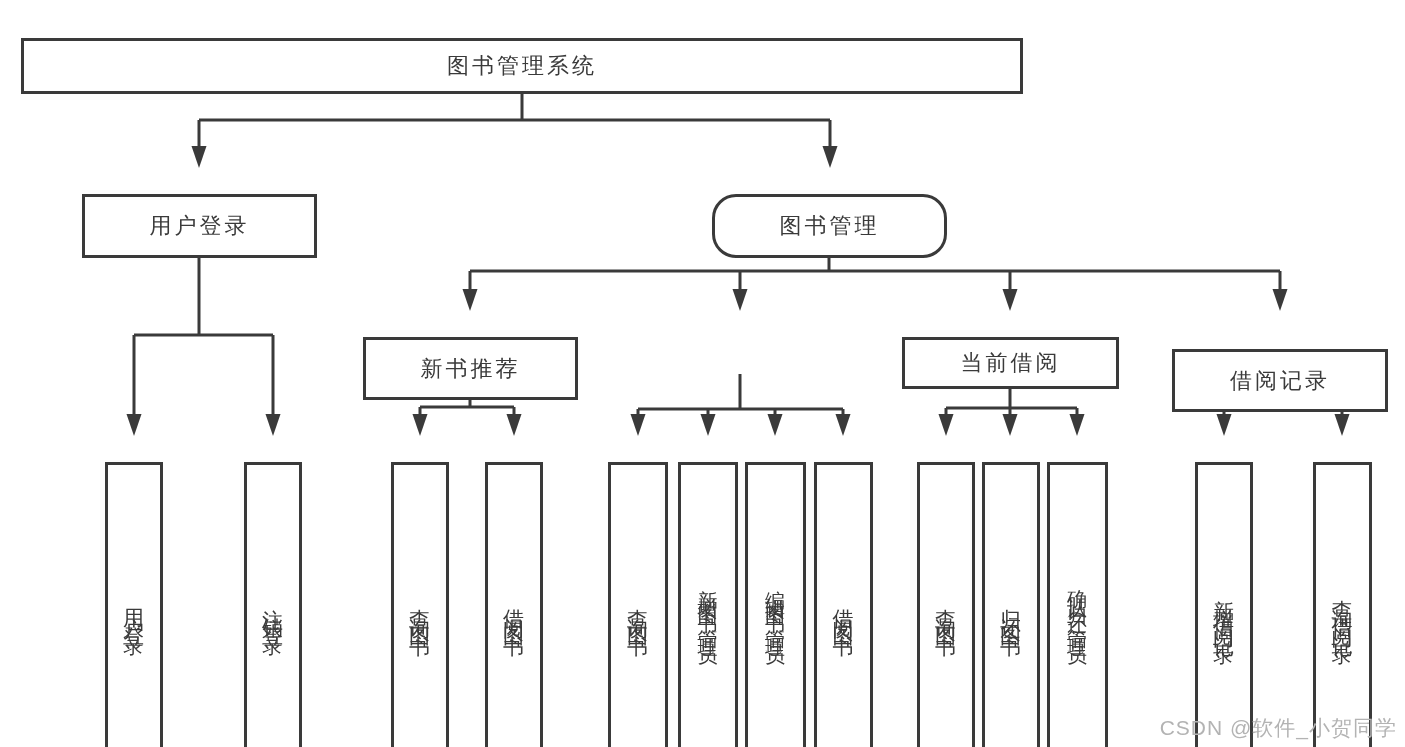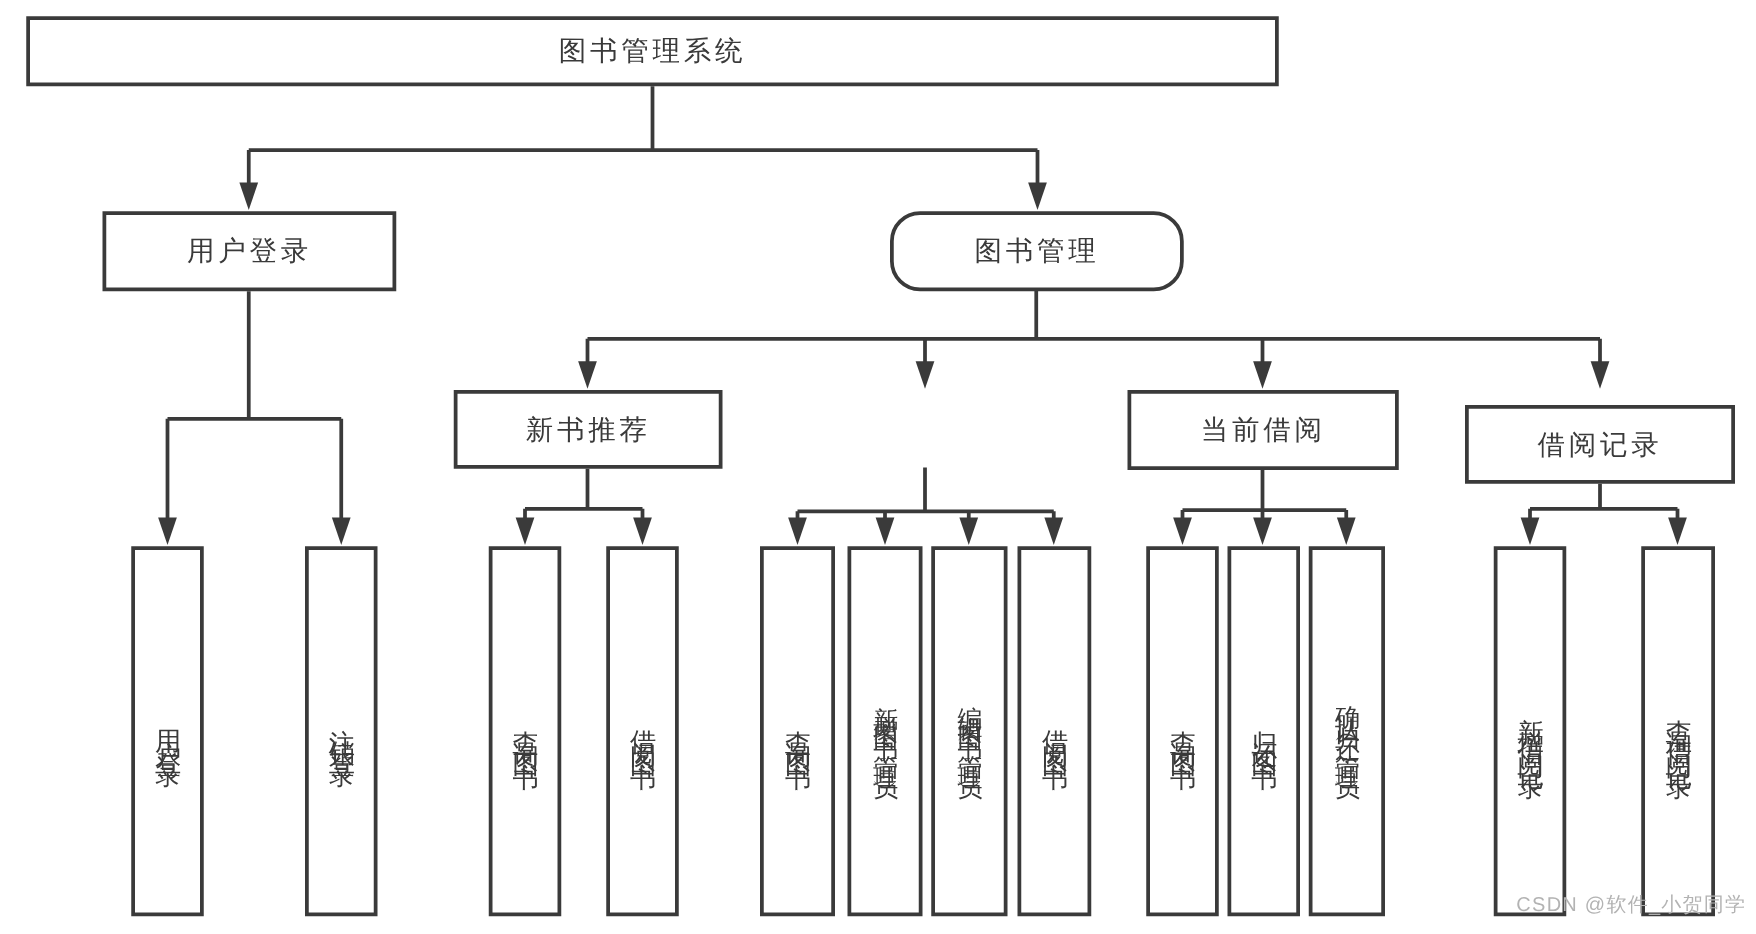--- a/index.html
+++ b/index.html
@@ -15,59 +15,60 @@
   .box {
     position: absolute;
     box-sizing: border-box;
     border: 3px solid #3a3a3a;
     background: #ffffff;
     color: #3a3a3a;
     display: flex;
     align-items: center;
     justify-content: center;
     text-align: center;
+    margin-top: 25px;
   }
   .h-box { font-size: 22px; letter-spacing: 3px; white-space: nowrap; }
   .v-box span {
     writing-mode: vertical-rl;
     text-orientation: mixed;
     font-size: 21px;
     letter-spacing: 9px;
     line-height: 1;
     white-space: nowrap;
   }
   .v-box.tight span { font-size: 20px; letter-spacing: 8px; }
   
   .n-root   { left: 21px;   top: 13px;  width: 1002px; height: 56px; }
   .n-login  { left: 82px;   top: 169px; width: 235px;  height: 64px; }
   .n-mgmt   { left: 712px;  top: 169px; width: 235px;  height: 64px; border-radius: 24px; }
   .n-rec    { left: 363px;  top: 312px; width: 215px;  height: 63px; }
   .n-borrow { left: 633px;  top: 312px; width: 215px;  height: 63px; }
-  .n-cur    { left: 902px;  top: 312px; width: 217px;  height: 64px; }
+  .n-cur    { left: 902px;  top: 312px; width: 217px;  height: 52px; }
   .n-hist   { left: 1172px; top: 324px; width: 216px;  height: 63px; }
   
   .v-box { top: 437px; height: 296px; }
   .v1  { left: 105px;  width: 58px; }
   .v2  { left: 244px;  width: 58px; }
   .v3  { left: 391px;  width: 58px; }
   .v4  { left: 485px;  width: 58px; }
   .v5  { left: 608px;  width: 60px; }
   .v6  { left: 678px;  width: 60px; }
   .v7  { left: 745px;  width: 61px; }
   .v8  { left: 814px;  width: 59px; }
   .v9  { left: 917px;  width: 58px; }
   .v10 { left: 982px;  width: 58px; }
   .v11 { left: 1047px; width: 61px; }
   .v12 { left: 1195px; width: 58px; }
   .v13 { left: 1313px; width: 59px; }
   .watermark {
     position: absolute;
     right: 8px;
     top: 714px;
-    font-size: 16px;
+    font-size: 21px;
     color: #b3b3b3;
     letter-spacing: 1px;
     z-index: 10;
     white-space: nowrap;
   }
 </style>
 </head>
 <body>
 
 <div class="stage">

